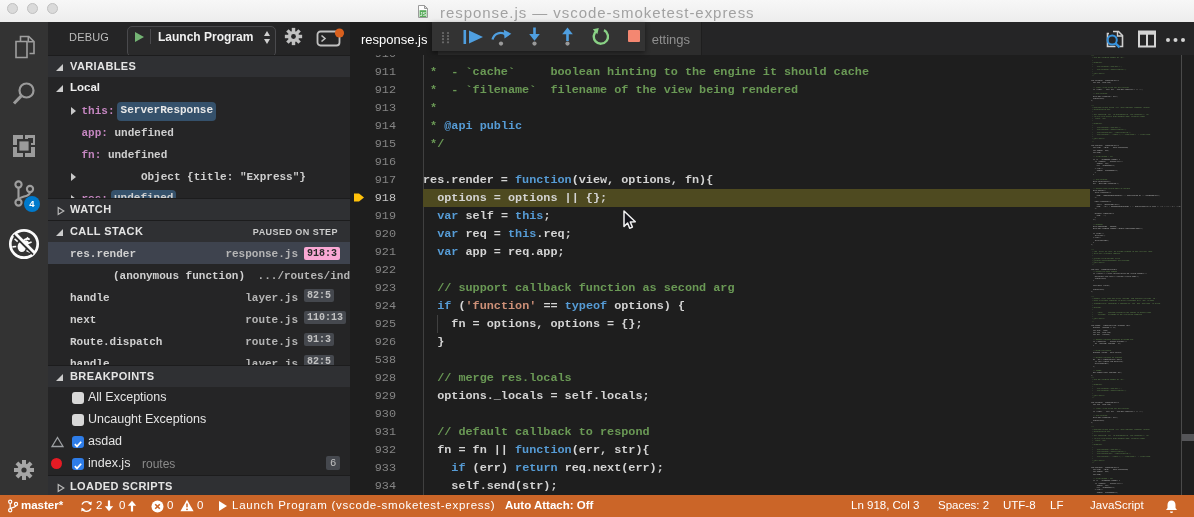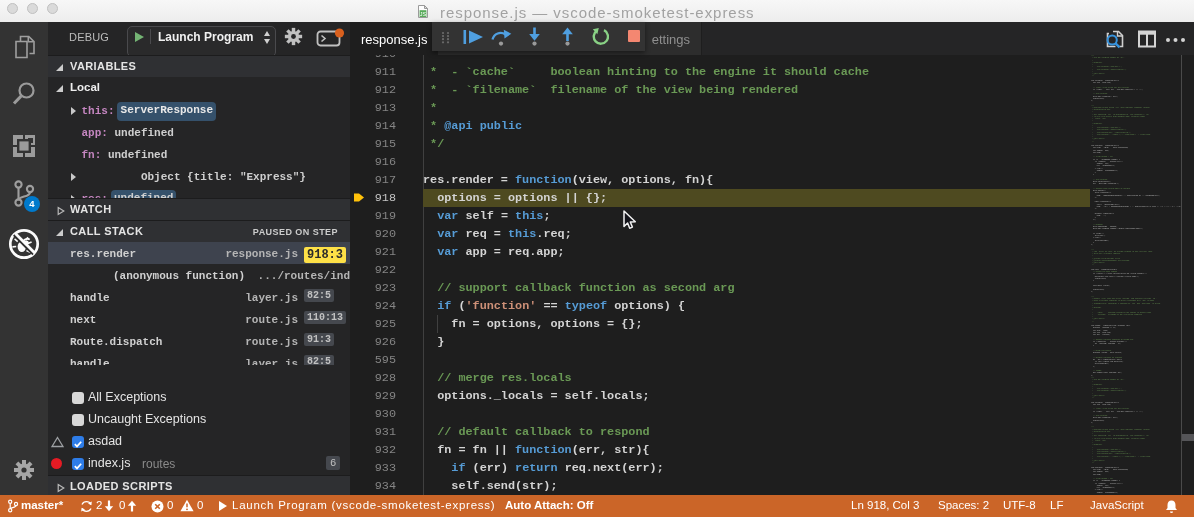--- a/index.html
+++ b/index.html
@@ -150,21 +150,21 @@
 <div class="sechead" style="top:198px;">
       <svg class="abs" style="left:9px;top:6.5px;" width="8" height="10" viewBox="0 0 8 10">
         <path d="M1.2 1.5 L6.8 5 L1.2 8.5 Z" fill="none" stroke="#b8b8b8" stroke-width="1.2"></path>
       </svg>
       <div class="lbl">WATCH</div>
     </div>
 <div class="abs" style="left:48px;top:242px;width:302px;height:123px;overflow:hidden;">
 <div class="abs mono" style="left:0;top:0px;width:302px;height:22px;background:#3e434e;font-size:11px;font-weight:bold;">
         <span class="abs" style="left:22px;top:5.5px;color:#d0d0d0;">res.render</span>
         <span class="abs" style="right:52px;top:5.5px;color:#b5b5b5;">response.js</span>
-        <span class="abs" style="left:256px;top:4.5px;background:#fde047;color:#2b2b2b;border-radius:2px;font-size:12px;padding:1px 3px;font-weight:bold;">918:3</span>
+        <span class="abs" style="left:256px;top:4.5px;background:#f9a8d4;color:#2b2b2b;border-radius:2px;font-size:10px;padding:1px 3px;font-weight:bold;">918:3</span>
       </div>
 <div class="abs mono" style="left:0;top:22px;width:302px;height:22px;font-size:11px;font-weight:bold;margin-left:43px;">
         <span class="abs" style="left:22px;top:5.5px;color:#d0d0d0;">(anonymous function)</span>
         <span class="abs" style="right:10px;top:5.5px;color:#b5b5b5;">.../routes/index.js</span>
       </div>
 <div class="abs mono" style="left:0;top:44px;width:302px;height:22px;font-size:11px;font-weight:bold;">
         <span class="abs" style="left:22px;top:5.5px;color:#d0d0d0;">handle</span>
         <span class="abs" style="right:52px;top:5.5px;color:#b5b5b5;">layer.js</span>
         <span class="abs" style="left:256px;top:3px;background:#45484e;color:#c0c0c0;border-radius:2px;font-size:10px;padding:1px 3px;">82:5</span>
       </div>
@@ -177,20 +177,24 @@
         <span class="abs" style="left:22px;top:5.5px;color:#d0d0d0;">Route.dispatch</span>
         <span class="abs" style="right:52px;top:5.5px;color:#b5b5b5;">route.js</span>
         <span class="abs" style="left:256px;top:3px;background:#45484e;color:#c0c0c0;border-radius:2px;font-size:10px;padding:1px 3px;">91:3</span>
       </div>
 <div class="abs mono" style="left:0;top:110px;width:302px;height:22px;font-size:11px;font-weight:bold;">
         <span class="abs" style="left:22px;top:5.5px;color:#d0d0d0;">handle</span>
         <span class="abs" style="right:52px;top:5.5px;color:#b5b5b5;">layer.js</span>
         <span class="abs" style="left:256px;top:3px;background:#45484e;color:#c0c0c0;border-radius:2px;font-size:10px;padding:1px 3px;">82:5</span>
       </div>
 </div>
+<div class="sechead" style="top:365px;">
+      <div class="twex"></div>
+      <div class="lbl">BREAKPOINTS</div>
+    </div>
 <div class="abs" style="left:48px;top:387px;width:302px;height:88px;">
 <div class="abs" style="left:0;top:0;width:302px;height:22px;">
         <div class="abs" style="left:24px;top:5px;width:12px;height:12px;background:#d8d8d8;border-radius:3px;"></div>
         <div class="abs" style="left:40px;top:3px;color:#e4e4e4;font-size:12.5px;">All Exceptions</div>
       </div>
 <div class="abs" style="left:0;top:22px;width:302px;height:22px;">
         <div class="abs" style="left:24px;top:5px;width:12px;height:12px;background:#d8d8d8;border-radius:3px;"></div>
         <div class="abs" style="left:40px;top:3px;color:#e4e4e4;font-size:12.5px;">Uncaught Exceptions</div>
       </div>
 <div class="abs" style="left:0;top:44px;width:302px;height:22px;">
@@ -260,21 +264,21 @@
 <span style="color:#858585">917</span>
 <span style="color:#c6c6c6">918</span>
 <span style="color:#858585">919</span>
 <span style="color:#858585">920</span>
 <span style="color:#858585">921</span>
 <span style="color:#858585">922</span>
 <span style="color:#858585">923</span>
 <span style="color:#858585">924</span>
 <span style="color:#858585">925</span>
 <span style="color:#858585">926</span>
-<span style="color:#858585">595</span>
+<span style="color:#858585">538</span>
 <span style="color:#858585">928</span>
 <span style="color:#858585">929</span>
 <span style="color:#858585">930</span>
 <span style="color:#858585">931</span>
 <span style="color:#858585">932</span>
 <span style="color:#858585">933</span>
 <span style="color:#858585">934</span>
 </pre>
 <pre style="position:absolute;left:73px;top:-10.5px;font-size:11.8px;line-height:18px;color:#d4d4d4;font-weight:bold;"><span class="c"> *</span>
 <span class="c"> *  - `cache`     boolean hinting to the engine it should cache</span>

